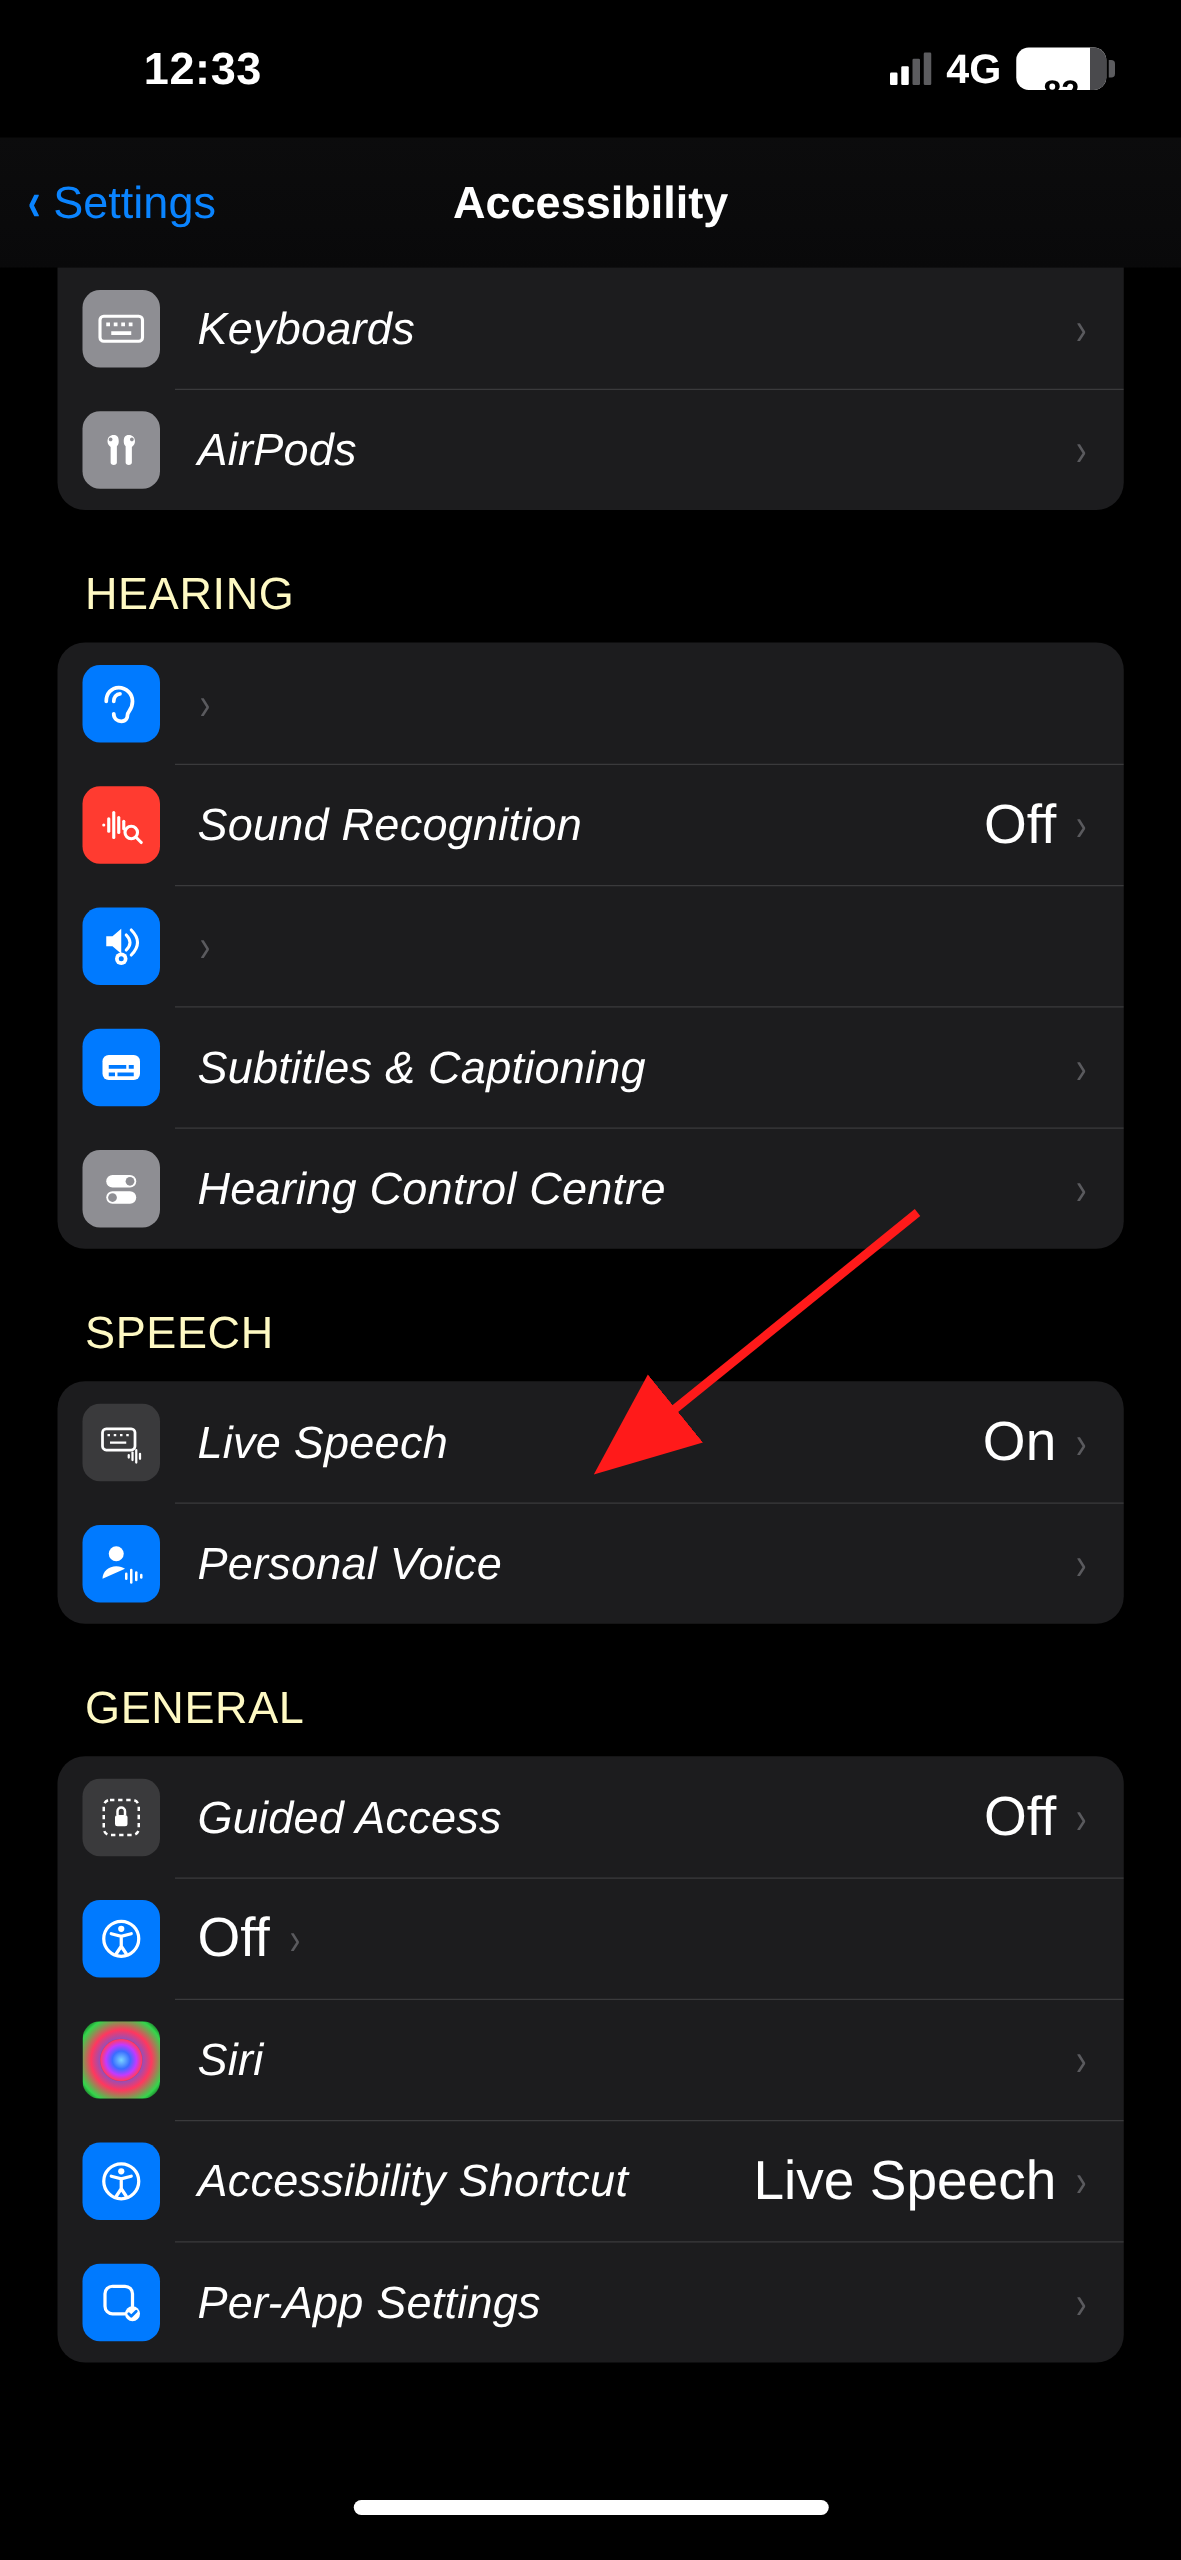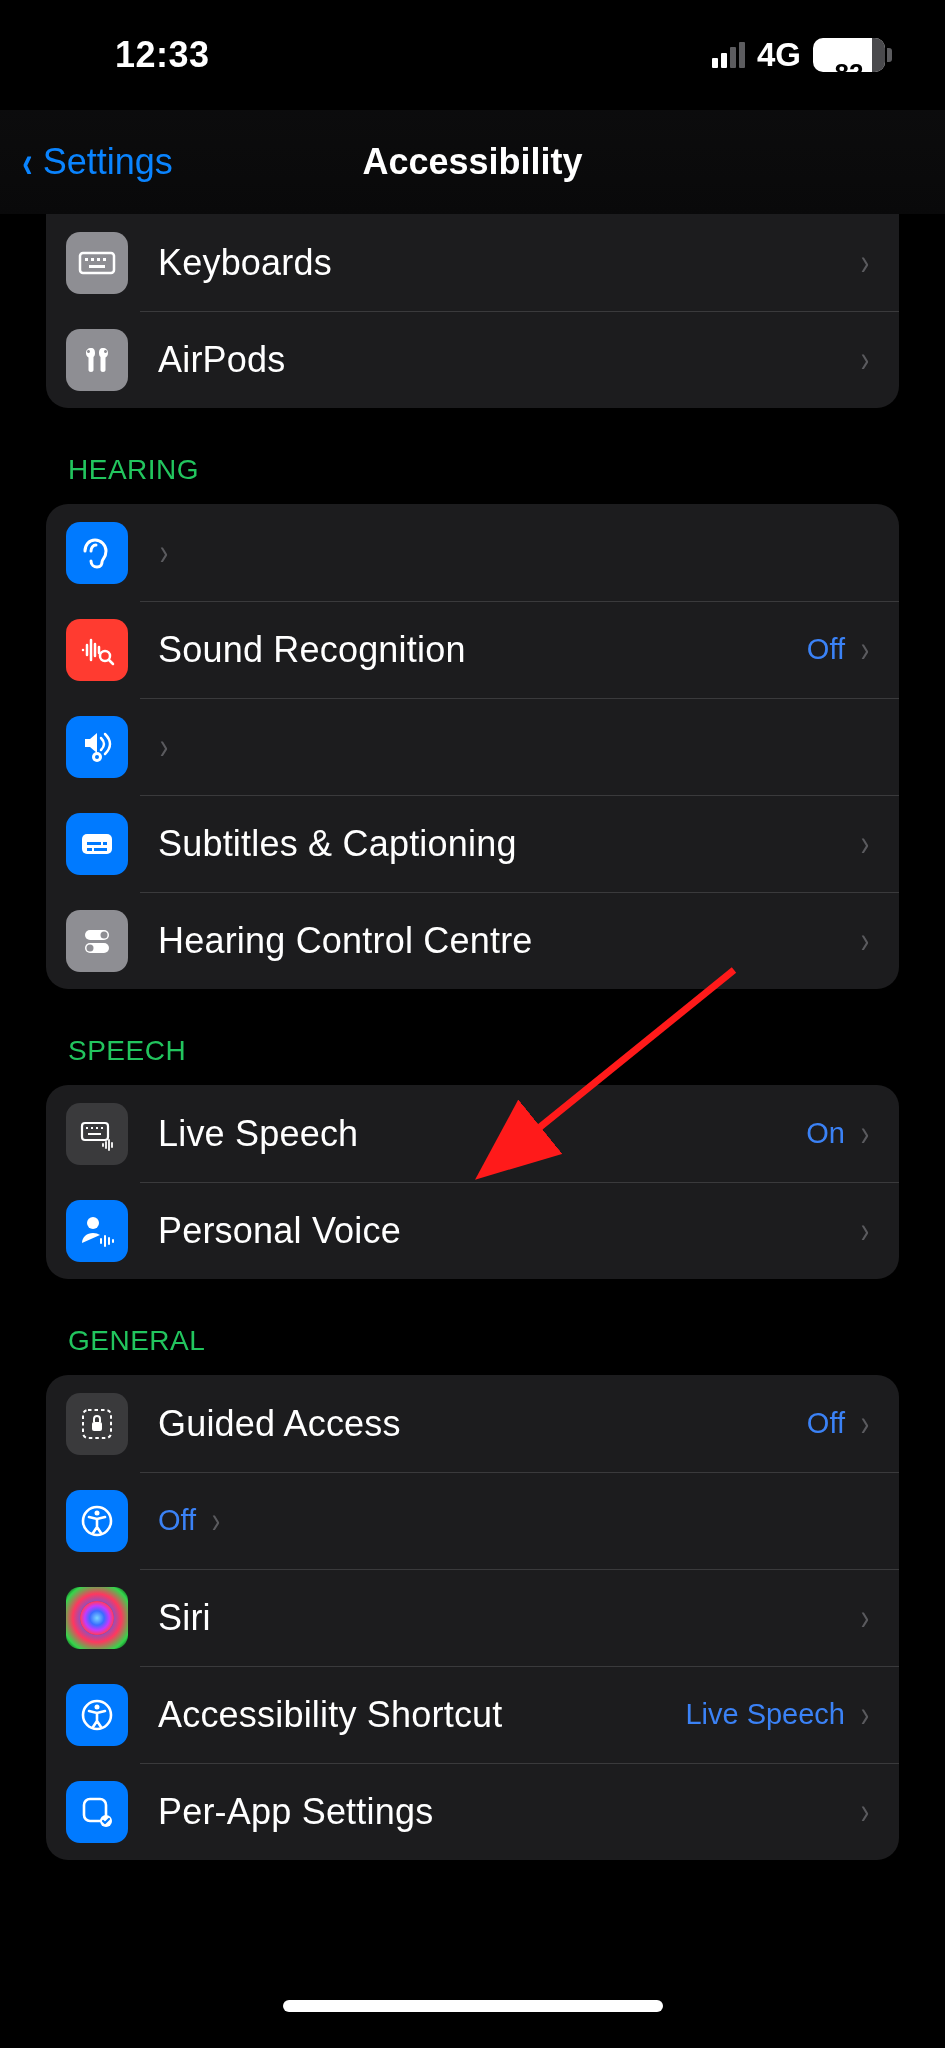--- a/index.html
+++ b/index.html
@@ -23,31 +23,31 @@
     .battery-pill .txt{position:relative;z-index:1;margin-top:36px;}
 
     
     .nav-bar{position:absolute;top:110px;left:0;right:0;height:104px;display:flex;align-items:center;justify-content:center;background:linear-gradient(180deg,rgba(30,30,32,.4) 0%,rgba(18,18,20,.5) 100%);}
     .nav-title{font-size:36px;font-weight:600;}
     .nav-back{position:absolute;left:20px;top:0;bottom:0;display:flex;align-items:center;gap:8px;color:#0a84ff;font-size:36px;}
     .chev-left{font-size:44px;font-weight:600;line-height:1;transform:scaleX(.7);}
 
     
     .content{position:absolute;top:214px;left:0;right:0;bottom:0;padding:0 46px;}
-    .section-header{font-size:28px;letter-spacing:.5px;color:#22c55e;text-transform:uppercase;padding:46px 0 18px 22px;}
+    .section-header{font-size:36px;letter-spacing:.5px;color:#fef9c3;text-transform:uppercase;padding:46px 0 18px 22px;}
     .group{background:#1c1c1e;border-radius:22px;overflow:hidden;}
     .group.first{border-top-left-radius:0;border-top-right-radius:0;}
     .group.first .row:first-child{border-top:none;}
 
     .row{display:flex;align-items:center;height:97px;padding:0 28px 0 20px;position:relative;}
     .row+.row::before{content:"";position:absolute;left:94px;right:0;top:0;height:1px;background:#3a3a3c;}
     .icon{width:62px;height:62px;border-radius:14px;flex:0 0 62px;display:flex;align-items:center;justify-content:center;margin-right:30px;}
     .icon svg{width:40px;height:40px;}
-    .label{flex:1;font-size:36px;font-weight:400;letter-spacing:.2px;}
-    .value{font-size:29px;color:#3b82f6;margin-right:14px;}
+    .label{flex:1;font-size:36px;font-weight:400;letter-spacing:.2px;font-style:italic;}
+    .value{font-size:44px;color:#ffffff;margin-right:14px;}
     .chev{color:#5a5a5e;font-size:36px;font-weight:400;transform:scaleX(.7);}
 
     
     .ic-grey{background:#8e8e93;}
     .ic-blue{background:#007aff;}
     .ic-red{background:#ff3b30;}
     .ic-dark{background:#3a3a3c;}
     .ic-siri{background:radial-gradient(circle at 50% 50%,#0a84ff 0%,#5e5ce6 30%,#ff375f 55%,#32d74b 80%,#000 100%);background-blend-mode:screen;background-color:#000;}
 
     

